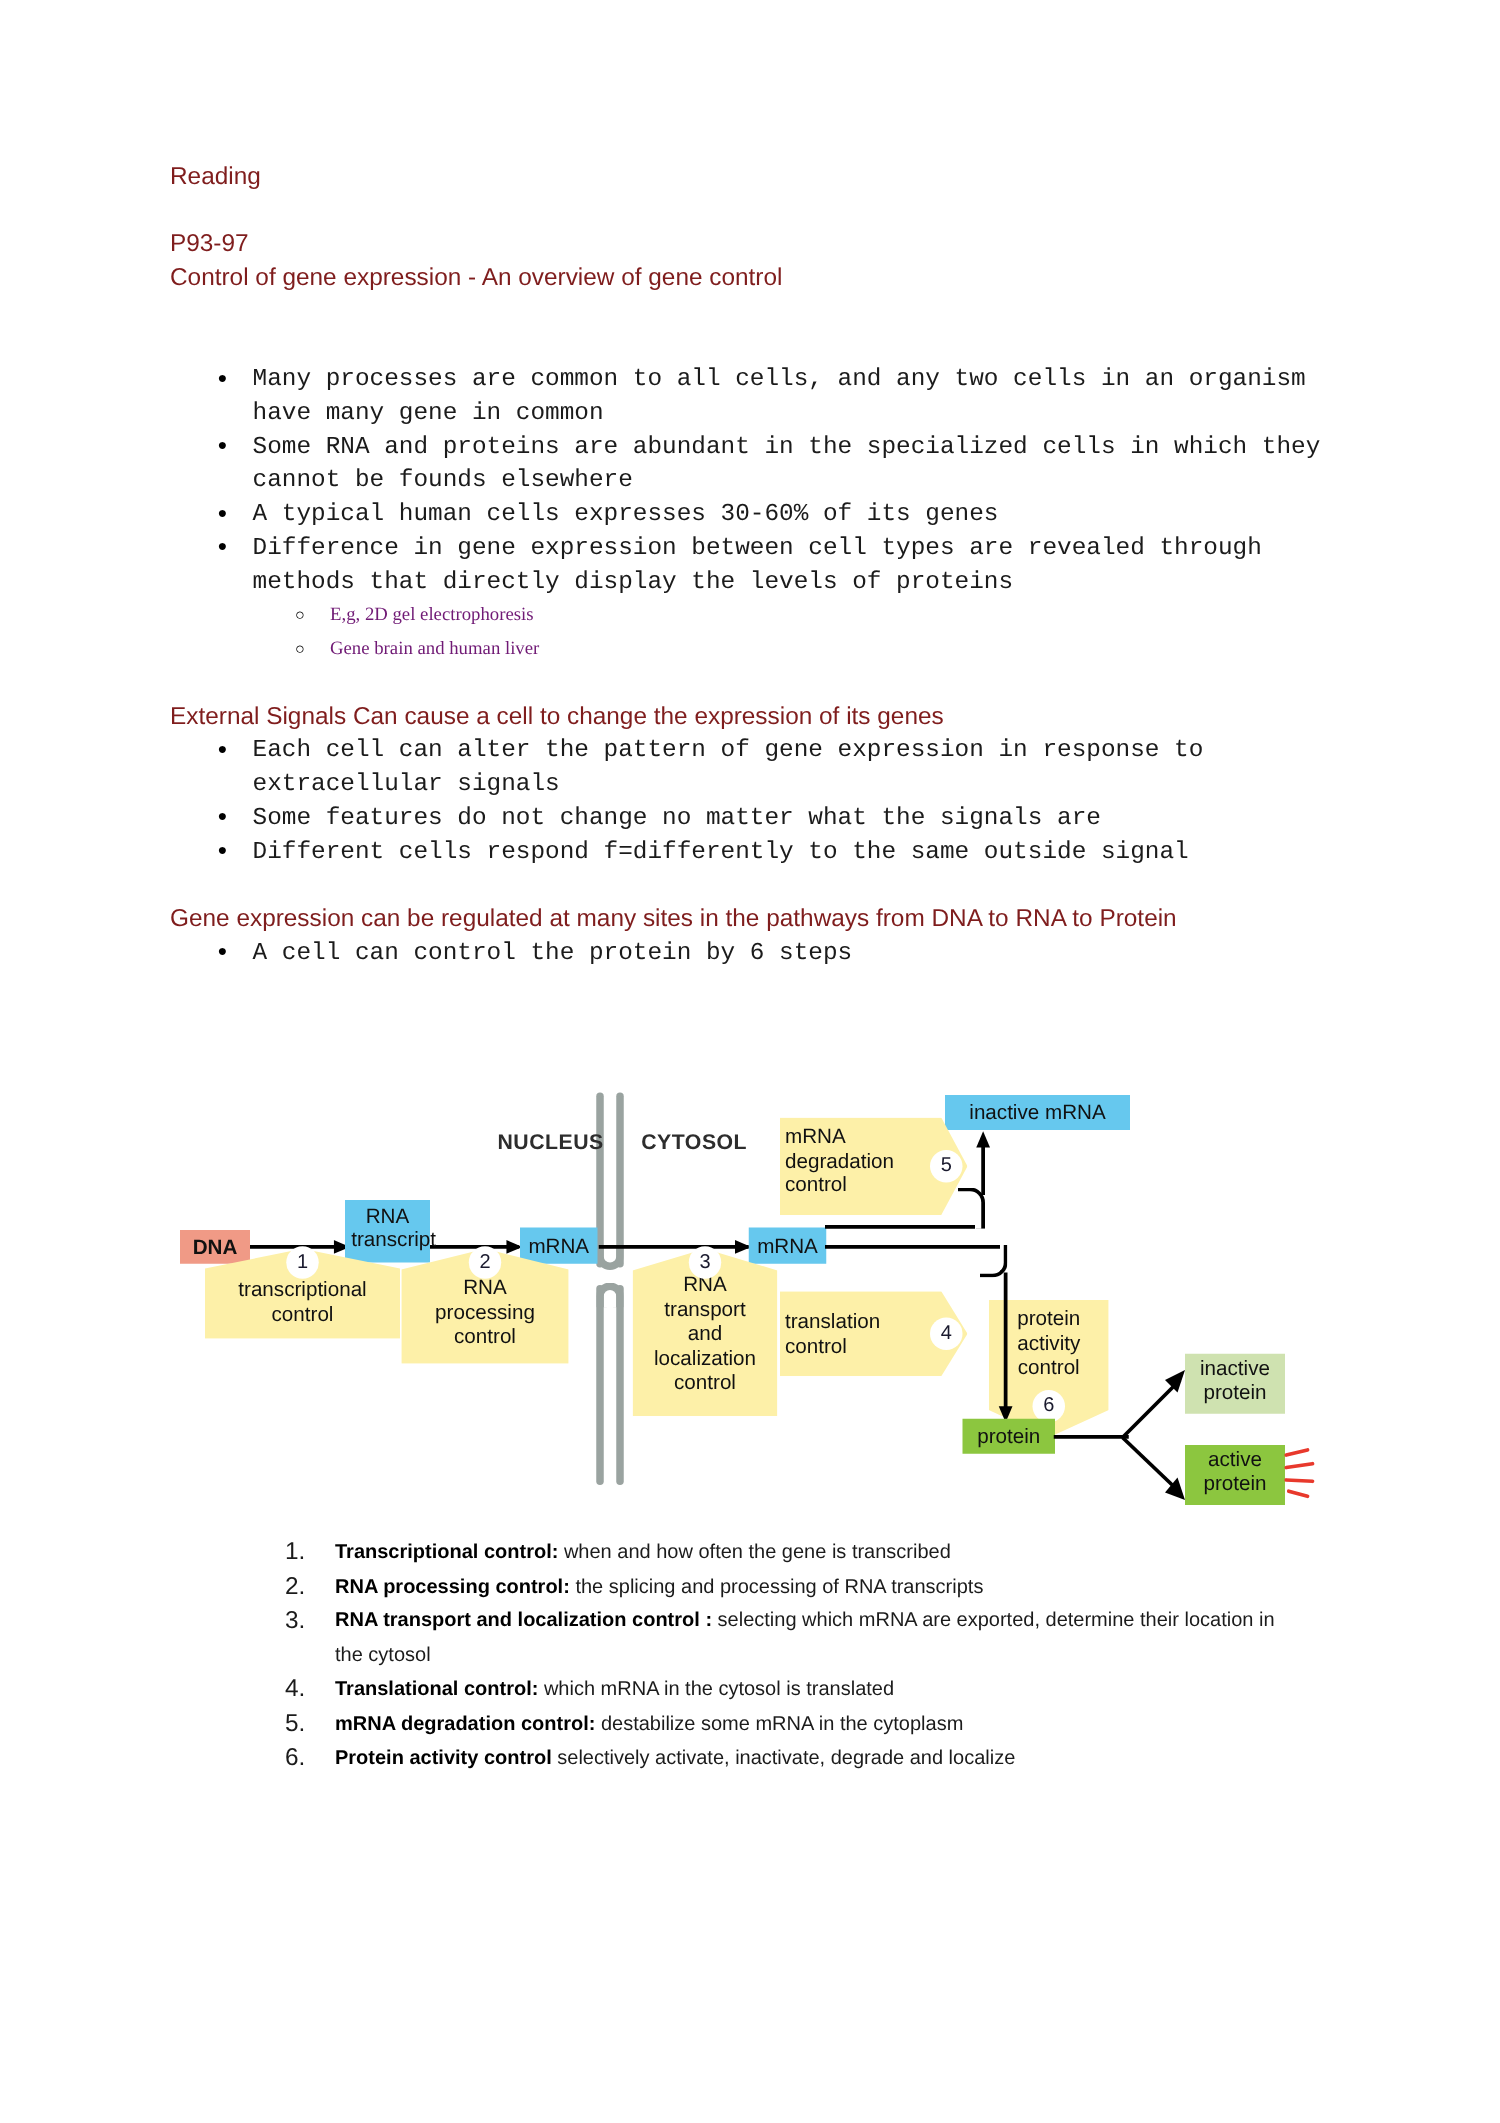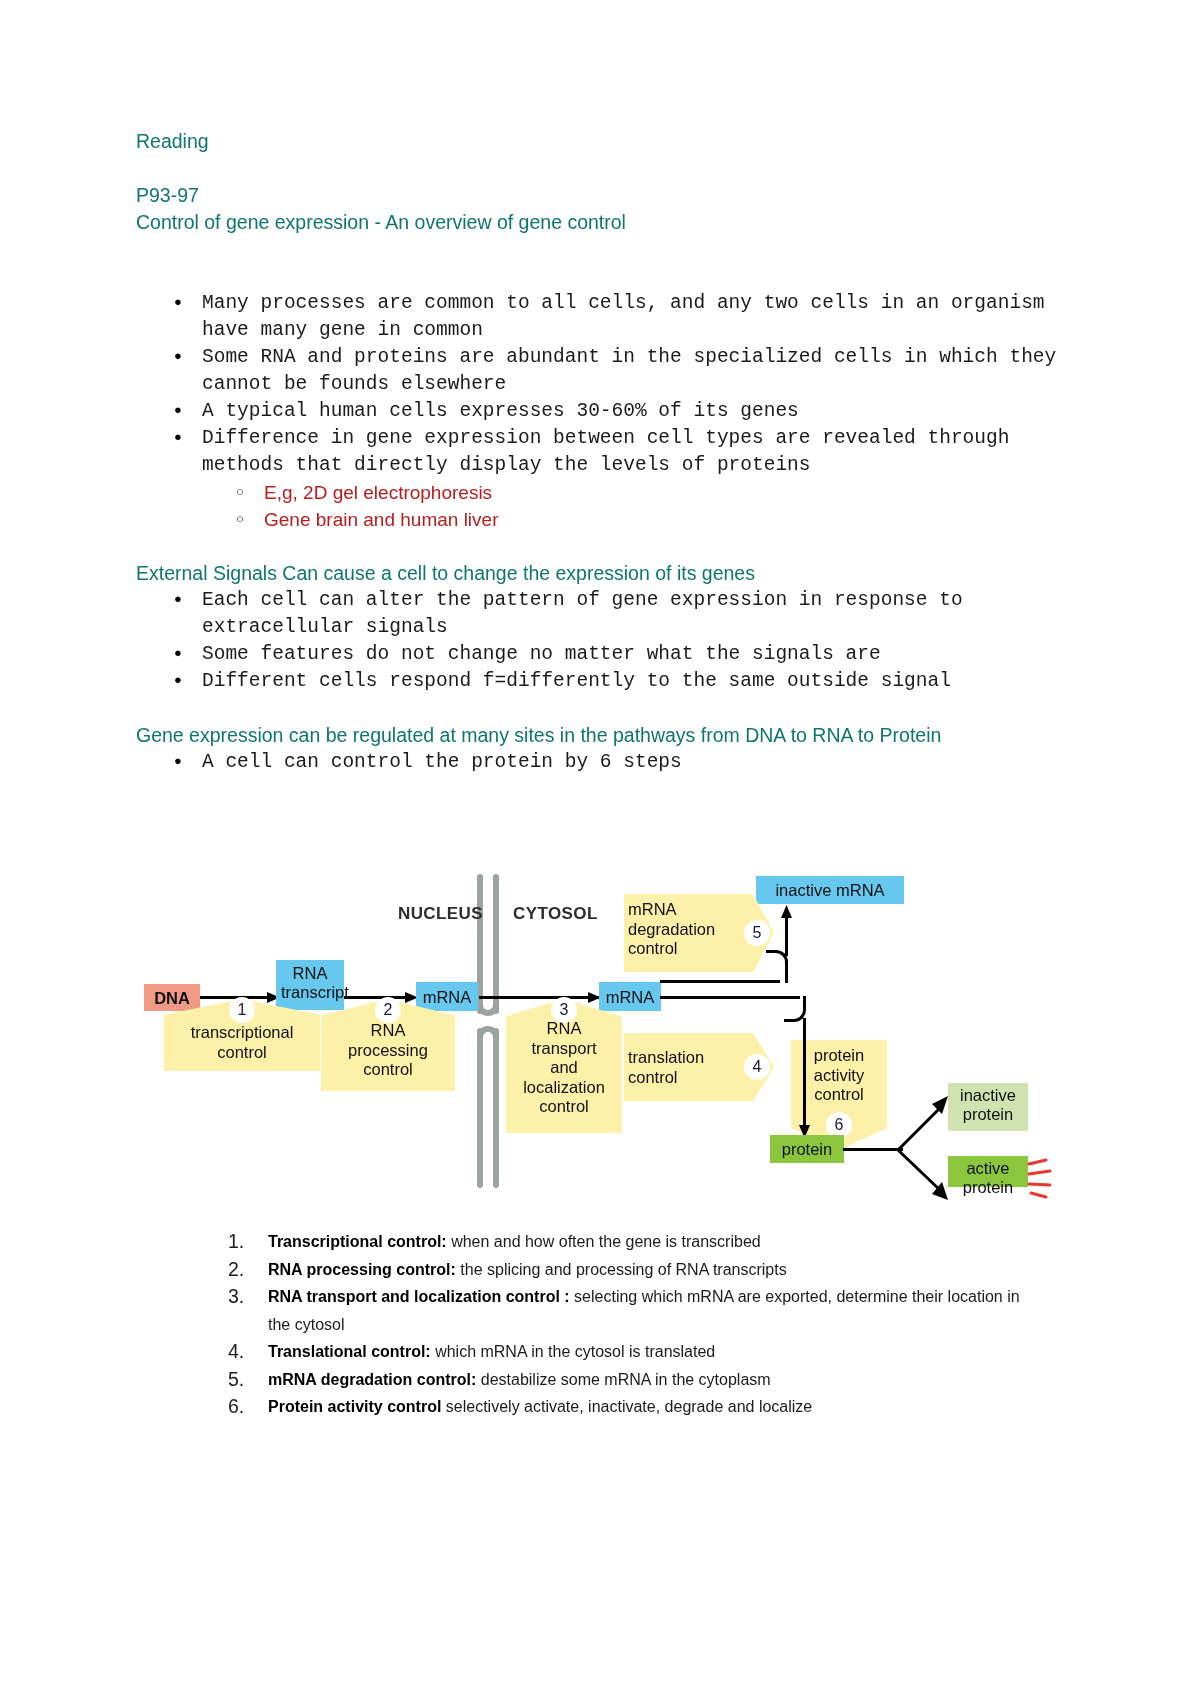--- a/index.html
+++ b/index.html
@@ -24,21 +24,21 @@
   }
   .doc {
     position: absolute;
     left: 136px;
     top: 128px;
     width: 928px;
   }
   .para {
     font-size: 19.5px;
     line-height: 27px;
-    color: #0f766e;
+    color: #7f1d1d;
     margin: 0;
     white-space: pre-wrap;
   }
   .spacer { height: 27px; }
   ul.lvl1 {
     margin: 0;
     padding: 0;
     list-style: none;
   }
   ul.lvl1 > li {
@@ -59,23 +59,24 @@
     color: #000;
   }
   ul.lvl2 {
     margin: 0;
     padding: 0;
     list-style: none;
   }
   ul.lvl2 > li {
     position: relative;
     padding-left: 66px;
-    font-size: 19px;
+    font-size: 15px;
     line-height: 27px;
-    color: #b91c1c;
+    color: #701a75;
+    font-family: Liberation Serif, serif;
   }
   ul.lvl2 > li::before {
     content: "\25CB";
     position: absolute;
     left: 38px;
     top: -1px;
     font-size: 13px;
     line-height: 28px;
     color: #000;
   }
@@ -307,21 +308,21 @@
       <line x1="2" y1="56" x2="48" y2="10" stroke="#000" stroke-width="3"></line>
       <polygon points="52,2 36,10 46,20" fill="#000"></polygon>
     </svg>
     <svg style="position:absolute;left:760px;top:280px;" width="56" height="56" viewBox="0 0 56 56">
       <line x1="2" y1="2" x2="46" y2="44" stroke="#000" stroke-width="3"></line>
       <polygon points="52,52 36,46 46,34" fill="#000"></polygon>
     </svg>
 
     <div class="fig-box green-l" style="left:812px; top:215px; width:80px; height:48px; padding-top:3px;">inactive
 protein</div>
-    <div class="fig-box green-d" style="left:812px; top:288px; width:80px; height:31px; padding-top:3px;">active
+    <div class="fig-box green-d" style="left:812px; top:288px; width:80px; height:48px; padding-top:3px;">active
 protein</div>
 
     <svg style="position:absolute;left:890px;top:288px;" width="34" height="44" viewBox="0 0 34 44">
       <g stroke="#e8392c" stroke-width="3" stroke-linecap="round">
         <line x1="3" y1="8" x2="20" y2="4"></line>
         <line x1="3" y1="18" x2="24" y2="15"></line>
         <line x1="3" y1="28" x2="24" y2="29"></line>
         <line x1="5" y1="37" x2="20" y2="41"></line>
       </g>
     </svg>

